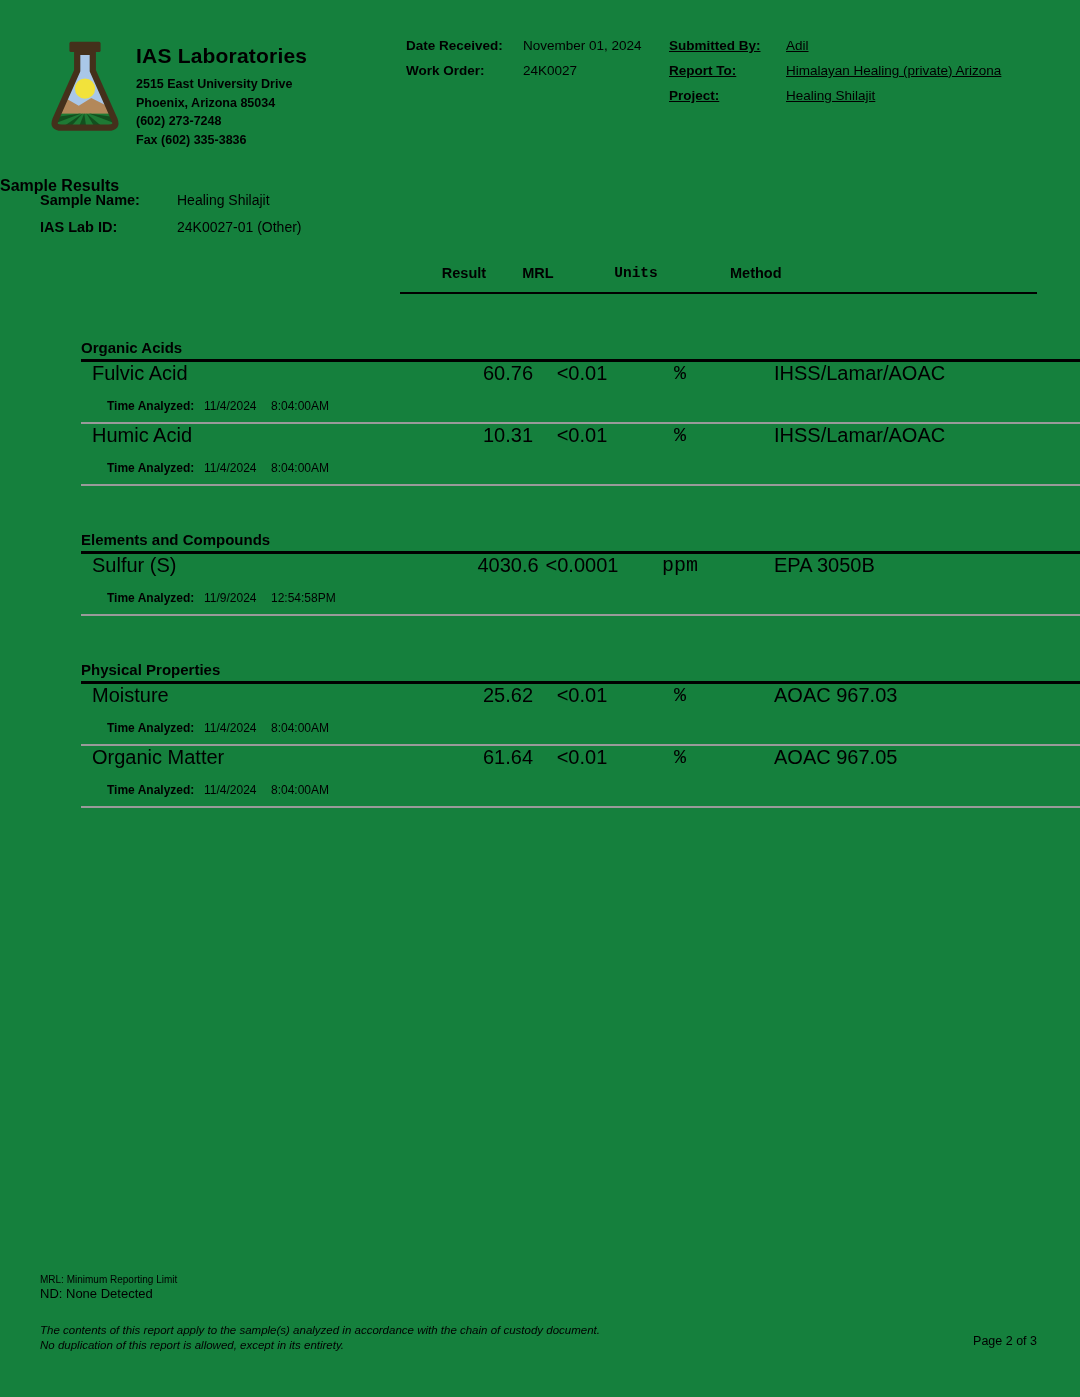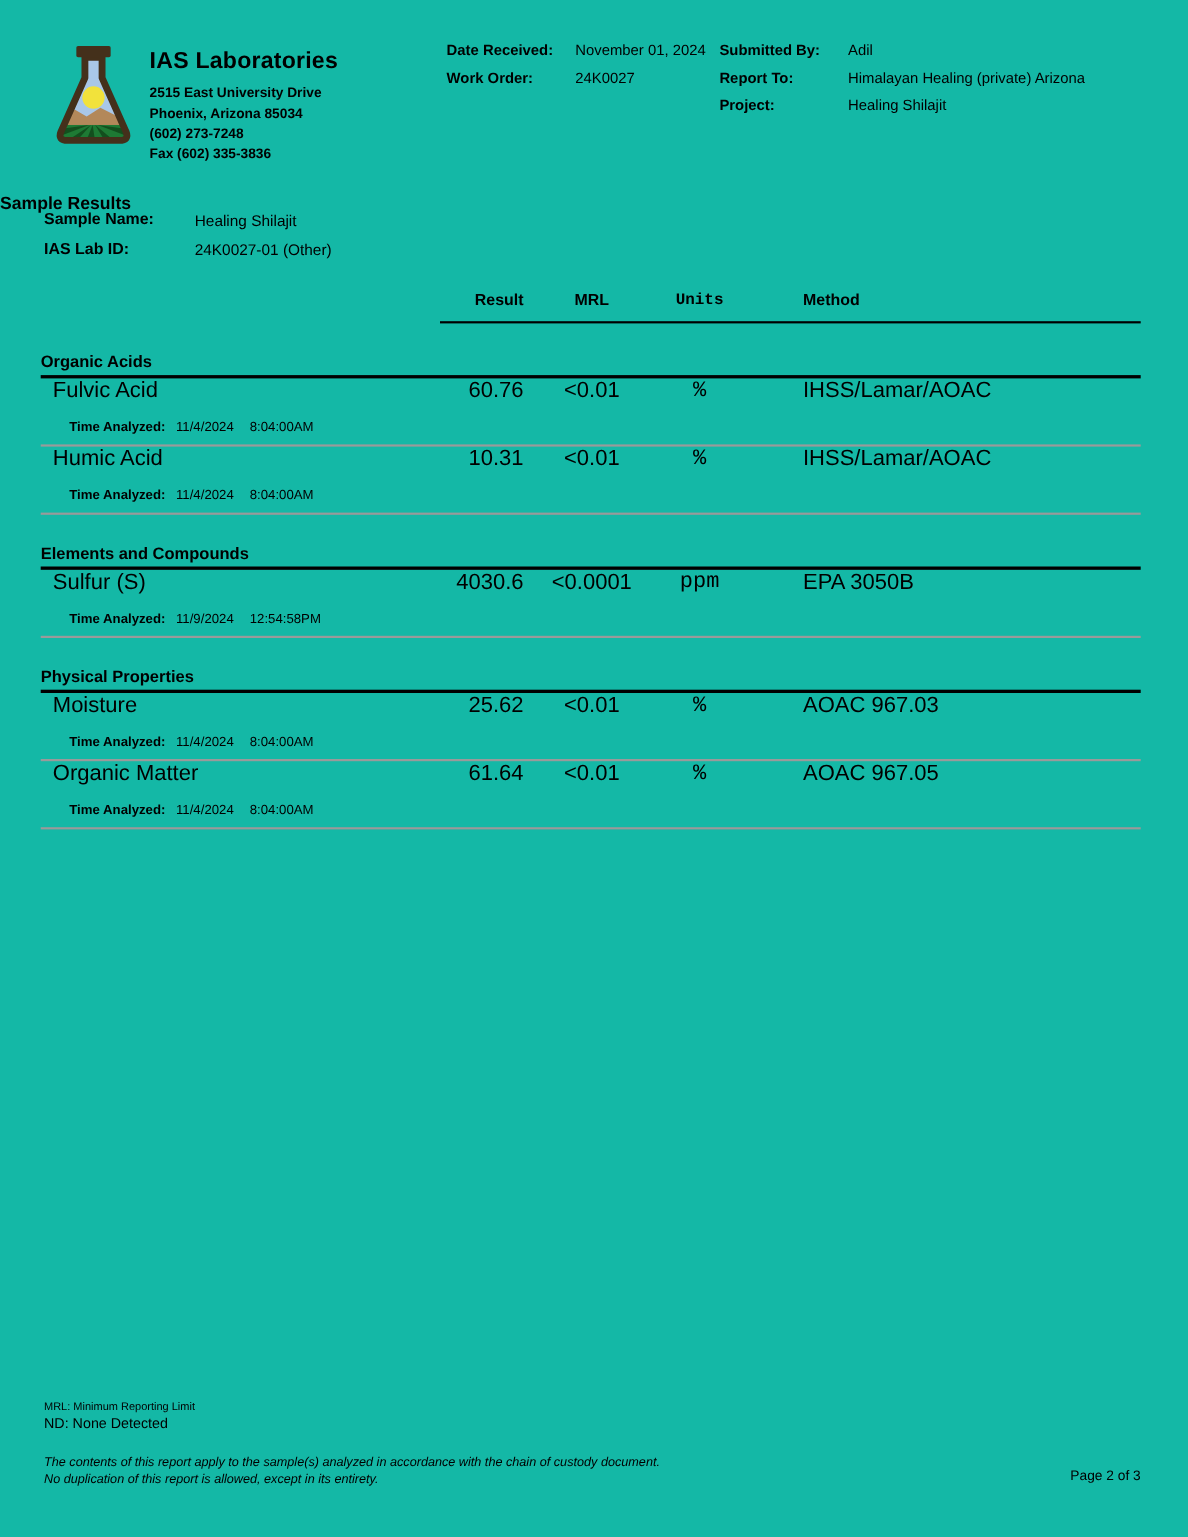--- a/index.html
+++ b/index.html
@@ -1,59 +1,59 @@
 <!DOCTYPE html>
 <html><head>
 <meta charset="utf-8">
 <style>
   html, body { margin: 0; padding: 0; background: #ffffff; }
   .page {
     position: relative;
     width: 1080px;
     height: 1397px;
     margin: 0 auto;
-    background: #14b8a6;
+    background: #15803d;
     font-family: "Liberation Sans", sans-serif;
     color: #000000;
     overflow: hidden;
   }
 
   
   .logo { position: absolute; left: 46px; top: 40px; width: 78px; height: 102px; }
   .company { position: absolute; left: 136px; top: 44px; }
   .company-name { font-size: 21px; font-weight: bold; letter-spacing: 0.2px; margin: 0 0 7px 0; }
   .company-addr div { font-size: 12.5px; font-weight: bold; line-height: 18.5px; }
 
   
   .hi-col { position: absolute; top: 38px; margin-left: 35px; }
   .hi-col-a { left: 371px; }
-  .hi-col-b { left: 619px; }
+  .hi-col-b { left: 634px; text-decoration: underline; }
   .hi-row { display: flex; margin-bottom: 10px; font-size: 13.5px; line-height: 15px; }
   .hi-label { font-weight: bold; width: 117px; flex: 0 0 117px; }
   .hi-value { white-space: nowrap; }
 
   
   .report-title { position: absolute; top: 157px; left: 0; width: 1070px; font-size: 16px; font-weight: bold; margin-top: 20px; }
   .sample-block { position: absolute; top: 192px; left: 40px; }
   .sample-row { display: flex; margin-bottom: 10px; font-size: 14.5px; line-height: 17px; }
   .sample-label { font-weight: bold; width: 137px; flex: 0 0 137px; }
   .sample-value { font-size: 14px; }
 
   
   .results-table { position: absolute; top: 265px; left: 0; width: 1080px; }
   .cols-row { position: relative; height: 20px; font-weight: bold; font-size: 14.5px; }
   .cols-underline { margin-left: 400px; width: 637px; border-top: 2px solid #000; margin-top: 7px; }
 
   .cell-analyte { position: absolute; left: 48px; top: 0; }
-  .cell-result  { position: absolute; left: 380px; top: 0; width: 96px; text-align: right; }
+  .cell-result  { position: absolute; left: 416px; top: 0; width: 96px; text-align: center; }
   .cell-mrl     { position: absolute; left: 490px; top: 0; width: 96px; text-align: center; }
   .cell-units   { position: absolute; left: 588px; top: 0; width: 96px; text-align: center; font-family: Liberation Mono, monospace; }
   .cell-method  { position: absolute; left: 730px; top: 0; }
 
-  .section { margin-top: 27px; }
+  .section { margin-top: 45px; padding-left: 44px; }
   .section-title { margin-left: 37px; font-size: 15px; font-weight: bold; line-height: 18px; }
   .section-rule { margin-left: 37px; width: 1000px; border-top: 3px solid #000; margin-top: 2px; }
 
   .analyte-block { position: relative; }
   .analyte-line { position: relative; height: 18px; font-size: 20px; padding-top: 9px; }
   .time-line { position: relative; height: 15px; margin-top: 10px; margin-bottom: 8px; font-size: 12px; }
   .time-label { position: absolute; left: 63px; font-weight: bold; }
   .time-date  { position: absolute; left: 160px; }
   .time-time  { position: absolute; left: 227px; }
   .gray-rule { margin-left: 37px; width: 1000px; border-top: 2px solid #9a9a9a; }

